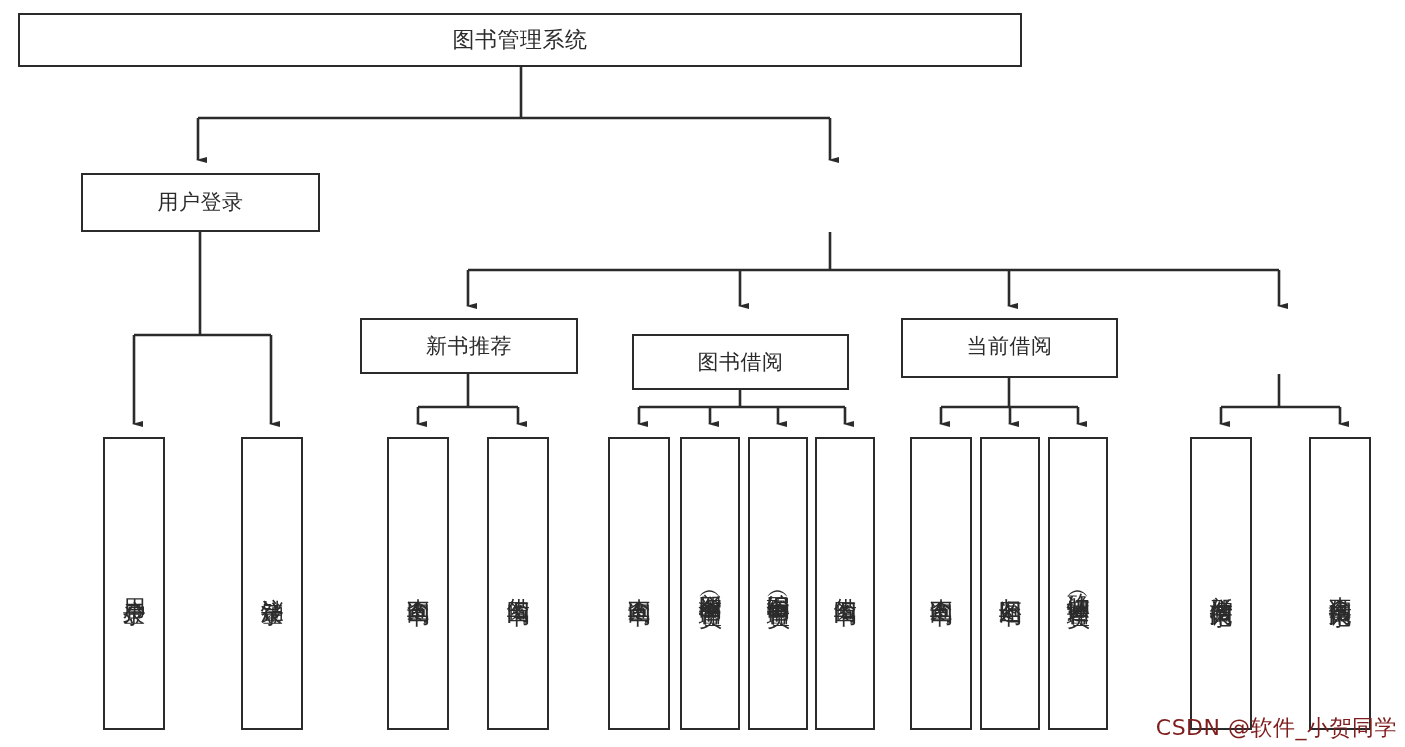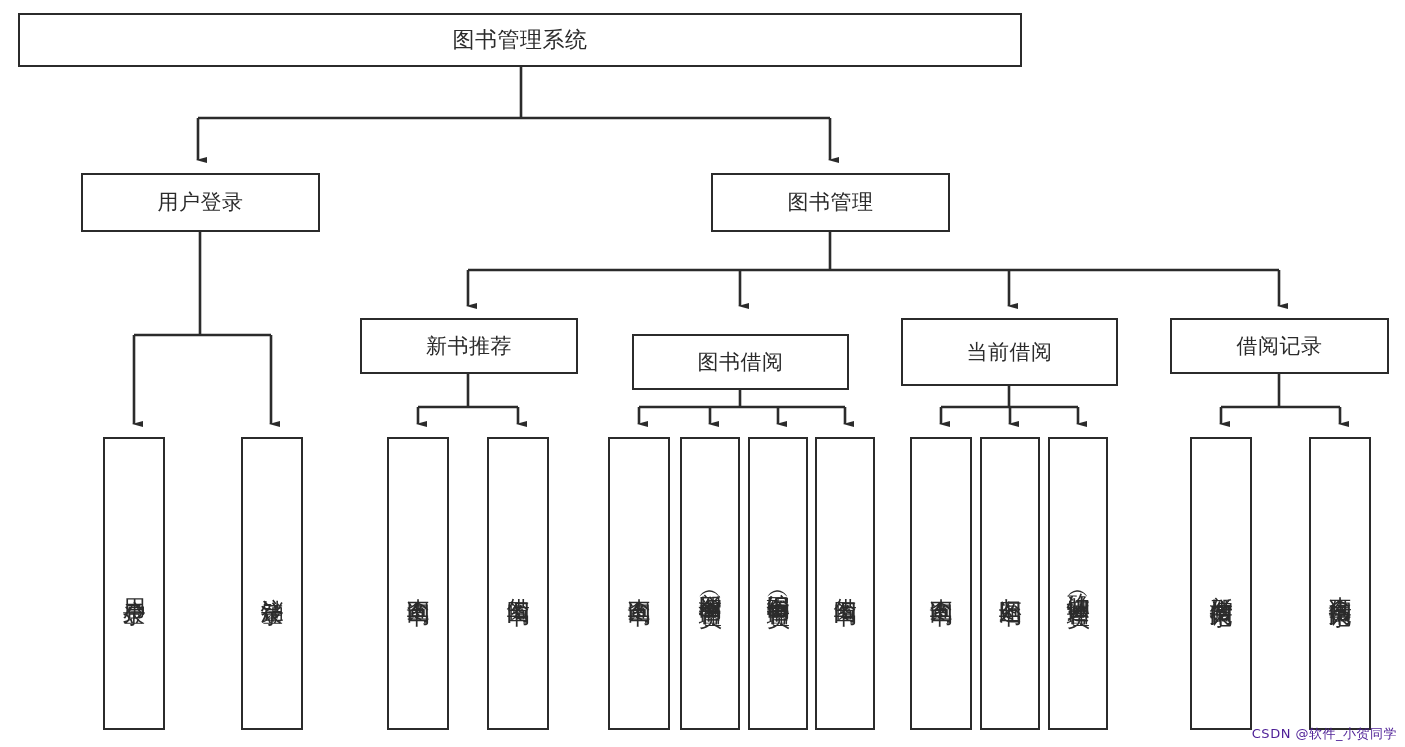--- a/index.html
+++ b/index.html
@@ -61,22 +61,22 @@
     text-orientation: upright;
     font-size: 23px;
     line-height: 1.28;
     letter-spacing: 2px;
     white-space: nowrap;
   }
   #watermark {
     position: absolute;
     right: 8px;
     bottom: 4px;
-    font-size: 13px;
-    color: #4c1d95;
+    font-size: 22px;
+    color: #7f1d1d;
     letter-spacing: 0.5px;
     z-index: 5;
     white-space: nowrap;
     font-family: "DejaVu Sans", "Liberation Sans", sans-serif;
   }
 </style>
 </head>
 <body>
 
 <div id="diagram-root">
@@ -135,39 +135,33 @@
   </svg>
 
   <div class="node h root" style="left:18px; top:13px; width:1004px; height:54px;">
     <span class="node-label">图书管理系统</span>
   </div>
 
   <div class="node h" style="left:81px; top:173px; width:239px; height:59px;">
     <span class="node-label">用户登录</span>
   </div>
 
-  <div class="node h" style="left:711px; top:173px; width:239px; height:59px;">
-    <span class="node-label">图书管理</span>
-  </div>
 
   <div class="node h" style="left:360px; top:318px; width:218px; height:56px;align-items:center;">
     <span class="node-label">新书推荐</span>
   </div>
 
   <div class="node h" style="left:632px; top:318px; width:217px; height:56px;margin-top:16px;">
     <span class="node-label">图书借阅</span>
   </div>
 
-  <div class="node h" style="left:901px; top:318px; width:217px; height:68px;">
+  <div class="node h" style="left:901px; top:318px; width:217px; height:60px;font-family:Liberation Mono, monospace;">
     <span class="node-label">当前借阅</span>
   </div>
 
-  <div class="node h" style="left:1170px; top:318px; width:219px; height:56px;">
-    <span class="node-label">借阅记录</span>
-  </div>
 
   <div class="node v" style="left:103px; top:437px; width:62px; height:293px;">
     <span class="node-label">用户登录</span>
   </div>
 
   <div class="node v" style="left:241px; top:437px; width:62px; height:293px;">
     <span class="node-label">注销登录</span>
   </div>
 
   <div class="node v" style="left:387px; top:437px; width:62px; height:293px;">

